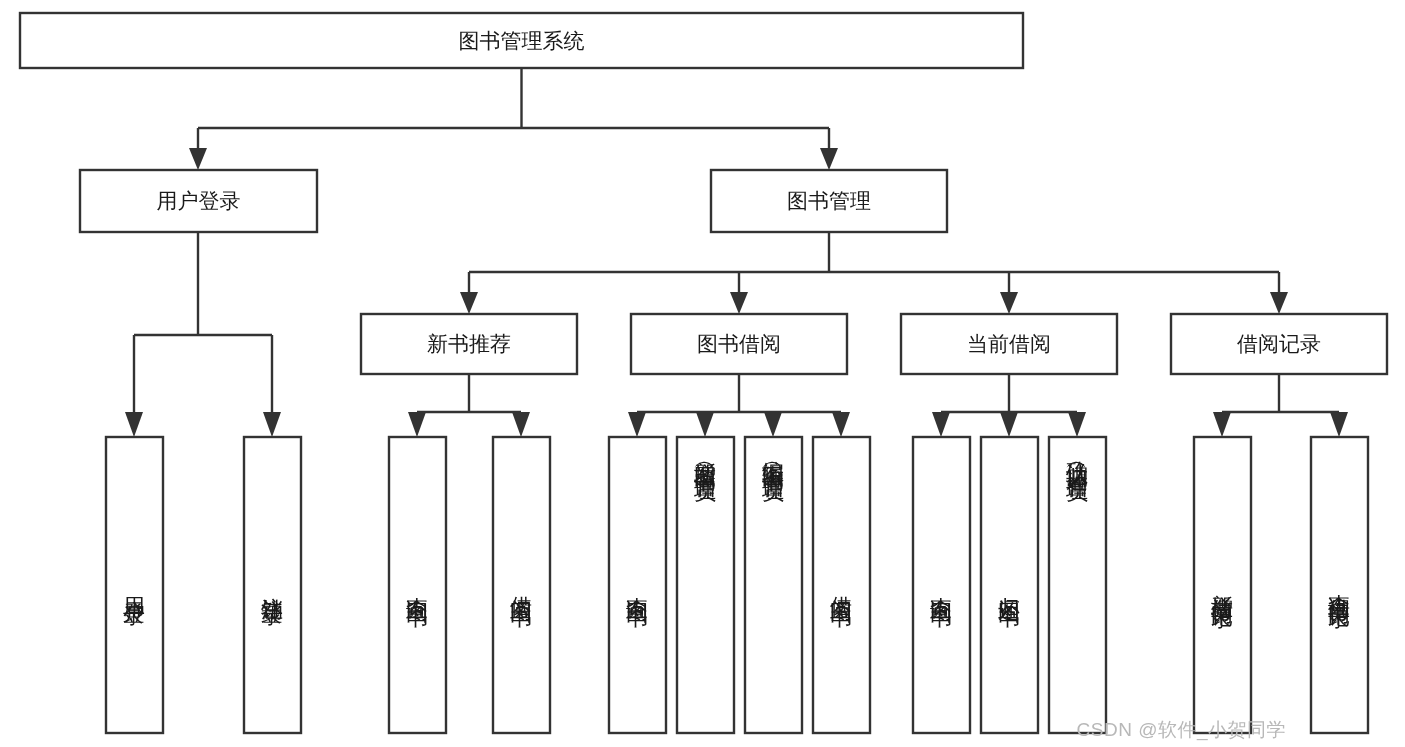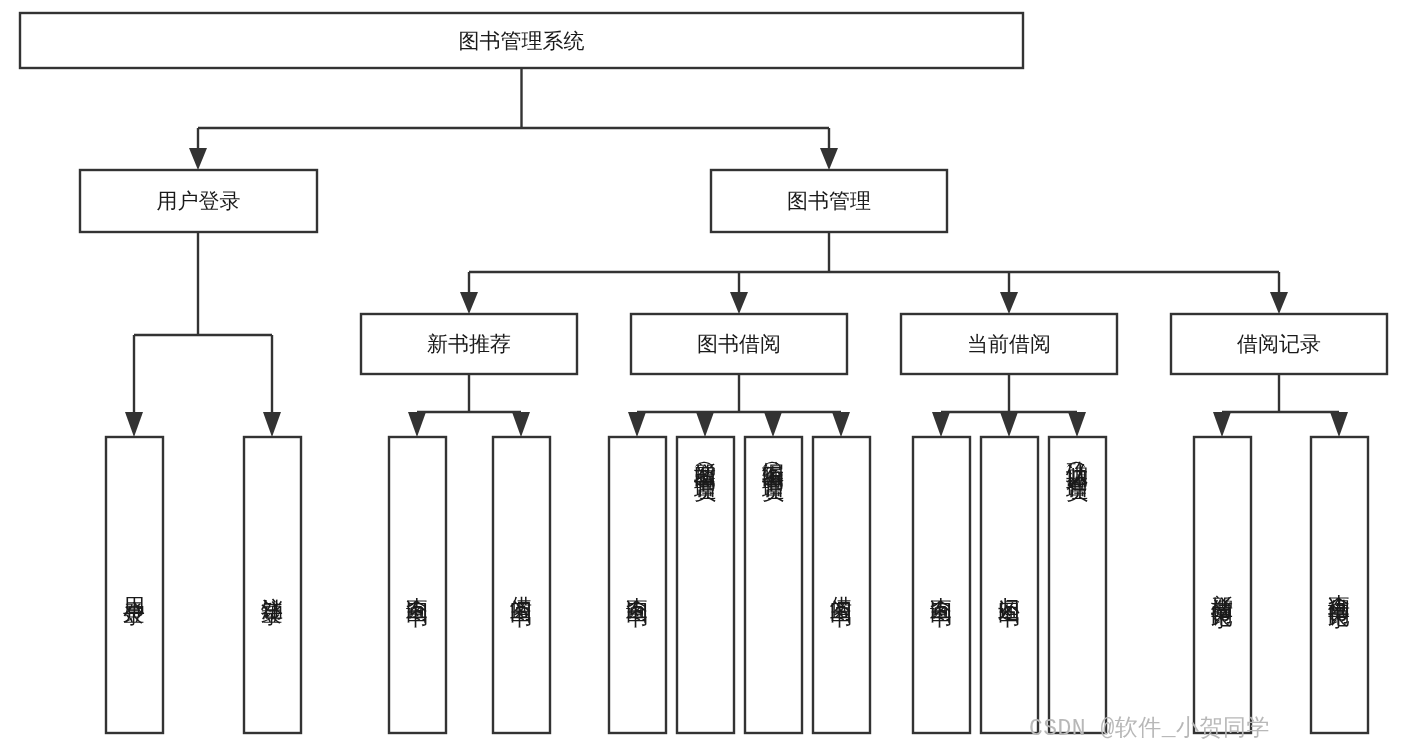--- a/index.html
+++ b/index.html
@@ -12,20 +12,21 @@
     width: 1405px;
     height: 747px;
     overflow: hidden;
     font-family: "DejaVu Sans", "Liberation Sans", sans-serif;
   }
   #diagram-root {
     position: relative;
     width: 1284px;
     height: 747px;
     background: #ffffff;
+    padding-left: 16px;
   }
   svg#diagram-svg {
     position: absolute;
     left: 0;
     top: 0;
     width: 1405px;
     height: 747px;
     display: block;
   }
   .node-box {
@@ -47,22 +48,22 @@
     font-family: "DejaVu Sans", "Liberation Sans", sans-serif;
     font-size: 21px;
     fill: #1a1a1a;
     text-anchor: middle;
     dominant-baseline: middle;
   }
   .watermark-text {
     position: absolute;
     right: 14px;
     bottom: 4px;
-    font-family: Liberation Mono, monospace;
-    font-size: 23px;
+    font-family: Liberation Sans, sans-serif;
+    font-size: 19px;
     color: #b8b8b8;
     letter-spacing: 0.5px;
     white-space: nowrap;
     user-select: none;
   }
 </style>
 </head>
 <body>
 
 <div id="diagram-root">

